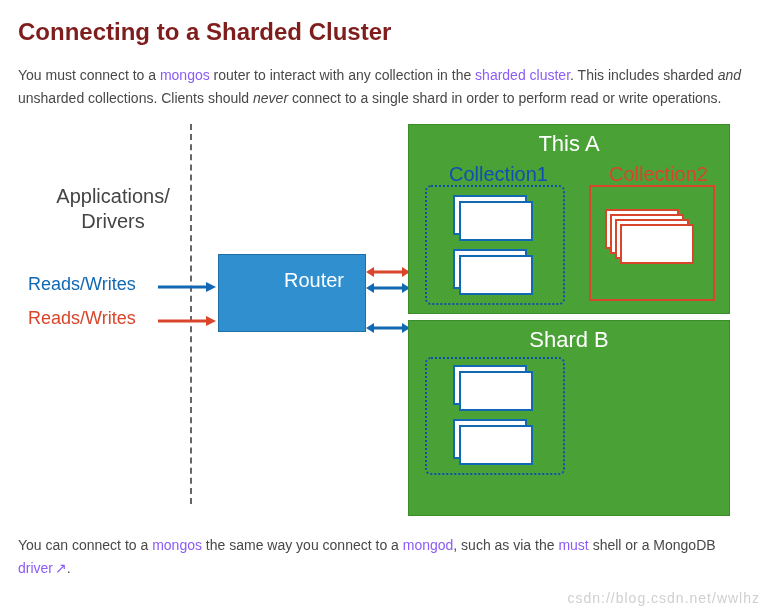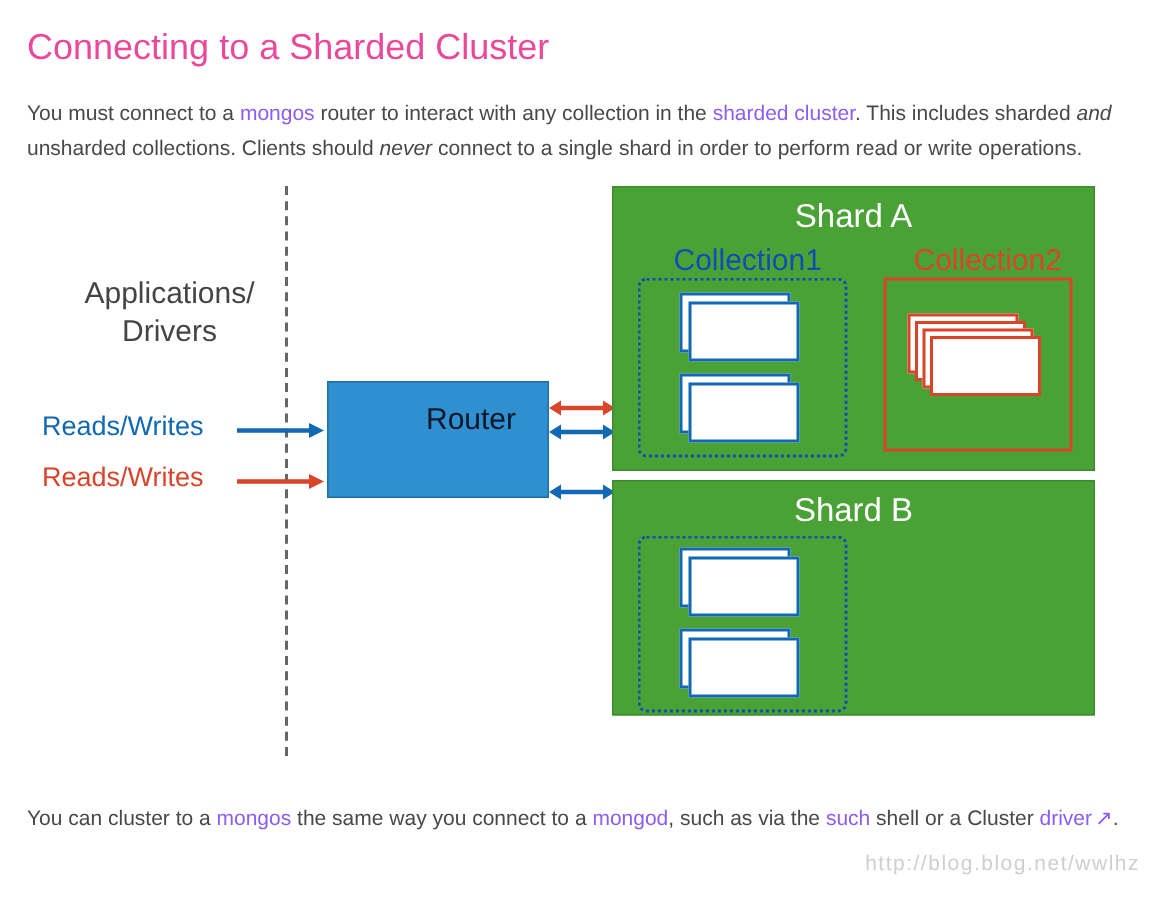--- a/index.html
+++ b/index.html
@@ -6,23 +6,23 @@
   body {
     font-family: "Helvetica Neue", Arial, sans-serif;
     margin: 0;
     padding: 18px;
     width: 770px;
     color: #494747;
     background: #fff;
     position: relative;
   }
   h2 {
-    font-weight: 400;
+    font-weight: 700;
     font-size: 24px;
-    color: #ec4899;
+    color: #7f1d1d;
     margin: 0 0 18px 0;
   }
   p {
     font-size: 14px;
     line-height: 1.65;
     color: #494747;
     margin: 0 0 14px 0;
   }
   a { color: #8b5cf6; text-decoration: none; }
   em { font-style: italic; }
@@ -53,37 +53,37 @@
     width: 130px;
   }
   .rw-blue  { color: #1168b3; left: 10px; top: 150px; }
   .rw-red   { color: #d9452b; left: 10px; top: 184px; }
   .router {
     position: absolute;
     left: 200px; top: 130px;
     width: 148px; height: 78px;
     background: #2f8fcf;
     border: 1px solid #1d6fa5;
-    color: #0f172a;
+    color: #ffffff;
     text-align: center;
     font-size: 20px;
     padding-top: 12px;
     line-height: 1.3;
     padding-left: 44px;
   }
   .router .sub { font-size: 16px; }
   .shard {
     position: absolute;
     background: #4aa236;
     border: 1px solid #3d8c2c;
     left: 390px;
     width: 322px;
   }
   .shard-a { top: 0;   height: 190px; }
-  .shard-b { top: 196px; height: 157px; }
+  .shard-b { top: 196px; height: 196px; }
   .shard-title {
     color: #fff;
     font-size: 22px;
     text-align: center;
     margin-top: 6px;
   }
   .coll-label {
     position: absolute;
     font-size: 20px;
     top: 38px;
@@ -174,21 +174,21 @@
     <line x1="6" y1="6" x2="36" y2="6" stroke="#1168b3" stroke-width="3"></line>
     <polygon points="36,1 44,6 36,11" fill="#1168b3"></polygon>
   </svg>
   <svg style="position:absolute;left:348px;top:198px" width="44" height="12">
     <polygon points="8,1 0,6 8,11" fill="#1168b3"></polygon>
     <line x1="6" y1="6" x2="36" y2="6" stroke="#1168b3" stroke-width="3"></line>
     <polygon points="36,1 44,6 36,11" fill="#1168b3"></polygon>
   </svg>
 
   <div class="shard shard-a">
-    <div class="shard-title">Shard A</div>
+    <div class="shard-title">This A</div>
     <div class="coll-label c1">Collection1</div>
     <div class="coll-label c2">Collection2</div>
 
     <div class="coll1-box">
       <div class="docgroup" style="left:26px;top:8px">
         <div class="doc blue-doc d1"></div>
         <div class="doc blue-doc d2"></div>
       </div>
       <div class="docgroup" style="left:26px;top:62px">
         <div class="doc blue-doc d1"></div>
@@ -215,16 +215,16 @@
       </div>
       <div class="docgroup" style="left:26px;top:60px">
         <div class="doc blue-doc d1"></div>
         <div class="doc blue-doc d2"></div>
       </div>
     </div>
   </div>
 </div>
 
 <p>
-  <span>You can cluster to a </span><a href="#">mongos</a><span> the same way you connect to a </span><a href="#">mongod</a><span>, such as via the </span><a href="#">such</a><span> shell or a Cluster </span><a href="#"><span>driver</span><span class="ext-icon">↗</span></a><span>.</span>
+  <span>You can connect to a </span><a href="#">mongos</a><span> the same way you connect to a </span><a href="#">mongod</a><span>, such as via the </span><a href="#">must</a><span> shell or a MongoDB </span><a href="#"><span>driver</span><span class="ext-icon">↗</span></a><span>.</span>
 </p>
 
-<div class="watermark">http://blog.blog.net/wwlhz</div>
+<div class="watermark">csdn://blog.csdn.net/wwlhz</div>
 
 </body></html>

